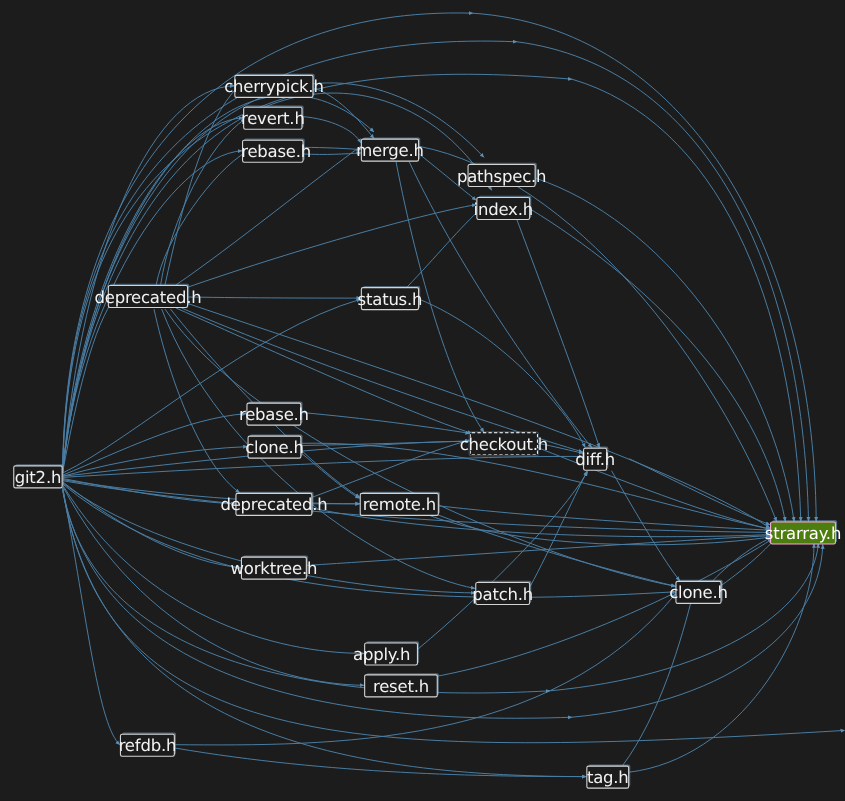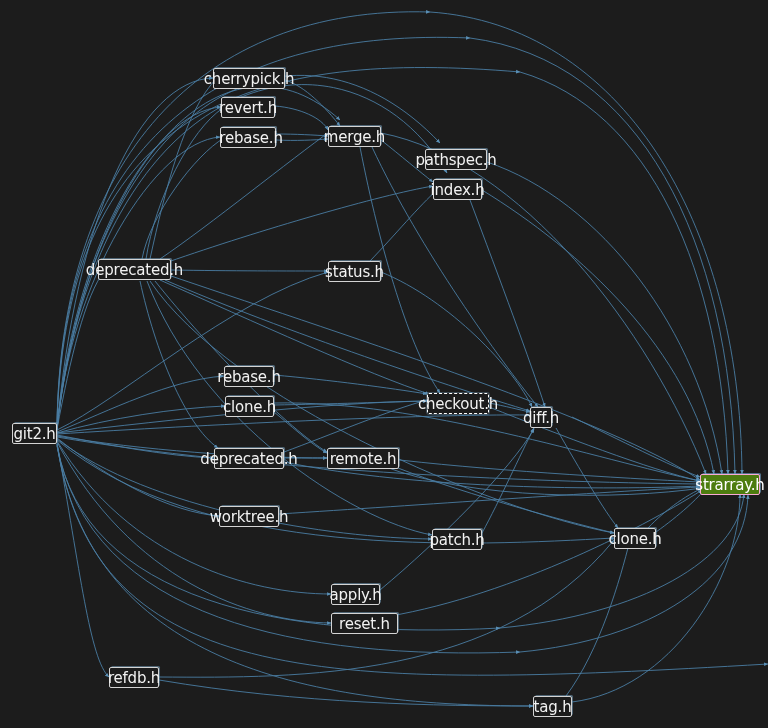--- a/index.html
+++ b/index.html
@@ -200,21 +200,21 @@
       </div>
       <div class="graph-node" style="left: 219px; top: 506px; width: 60px;">
         <span>worktree.h</span>
       </div>
       <div class="graph-node" style="left: 432px; top: 529px; width: 50px;">
         <span>patch.h</span>
       </div>
       <div class="graph-node" style="left: 614px; top: 528px; width: 42px;">
         <span>clone.h</span>
       </div>
-      <div class="graph-node" style="left: 331px; top: 584px; width: 49px;">
+      <div class="graph-node" style="left: 331px; top: 584px; width: 49px; justify-content: flex-end;">
         <span>apply.h</span>
       </div>
       <div class="graph-node" style="left: 331px; top: 613px; width: 67px;">
         <span>reset.h</span>
       </div>
       <div class="graph-node" style="left: 109px; top: 667px; width: 50px;">
         <span>refdb.h</span>
       </div>
       <div class="graph-node" style="left: 533px; top: 696px; width: 39px;">
         <span>tag.h</span>

